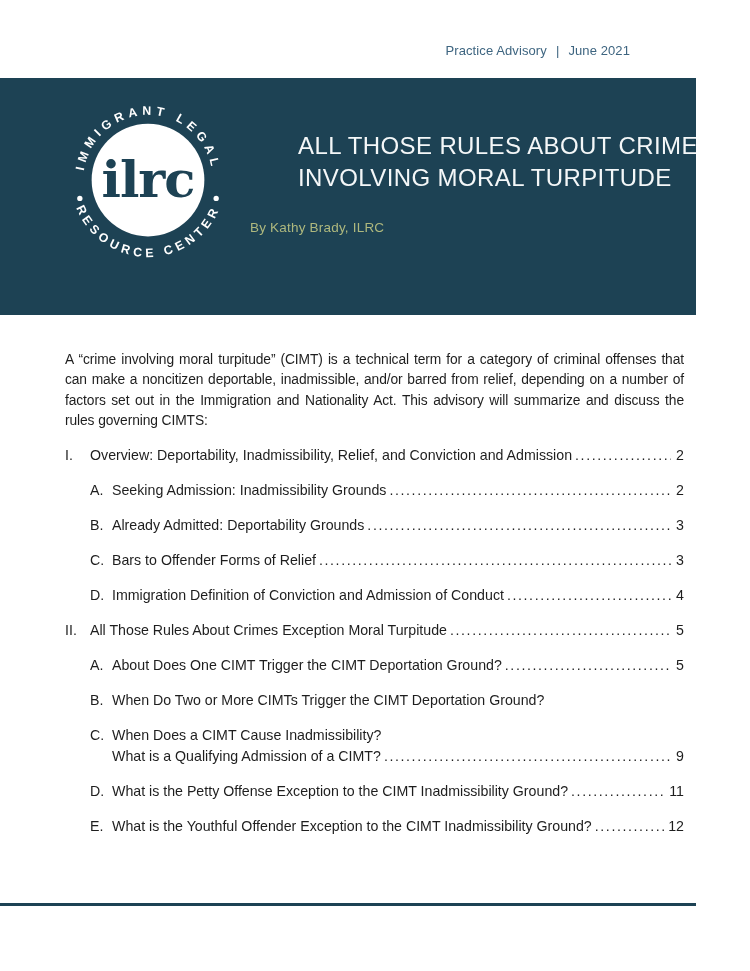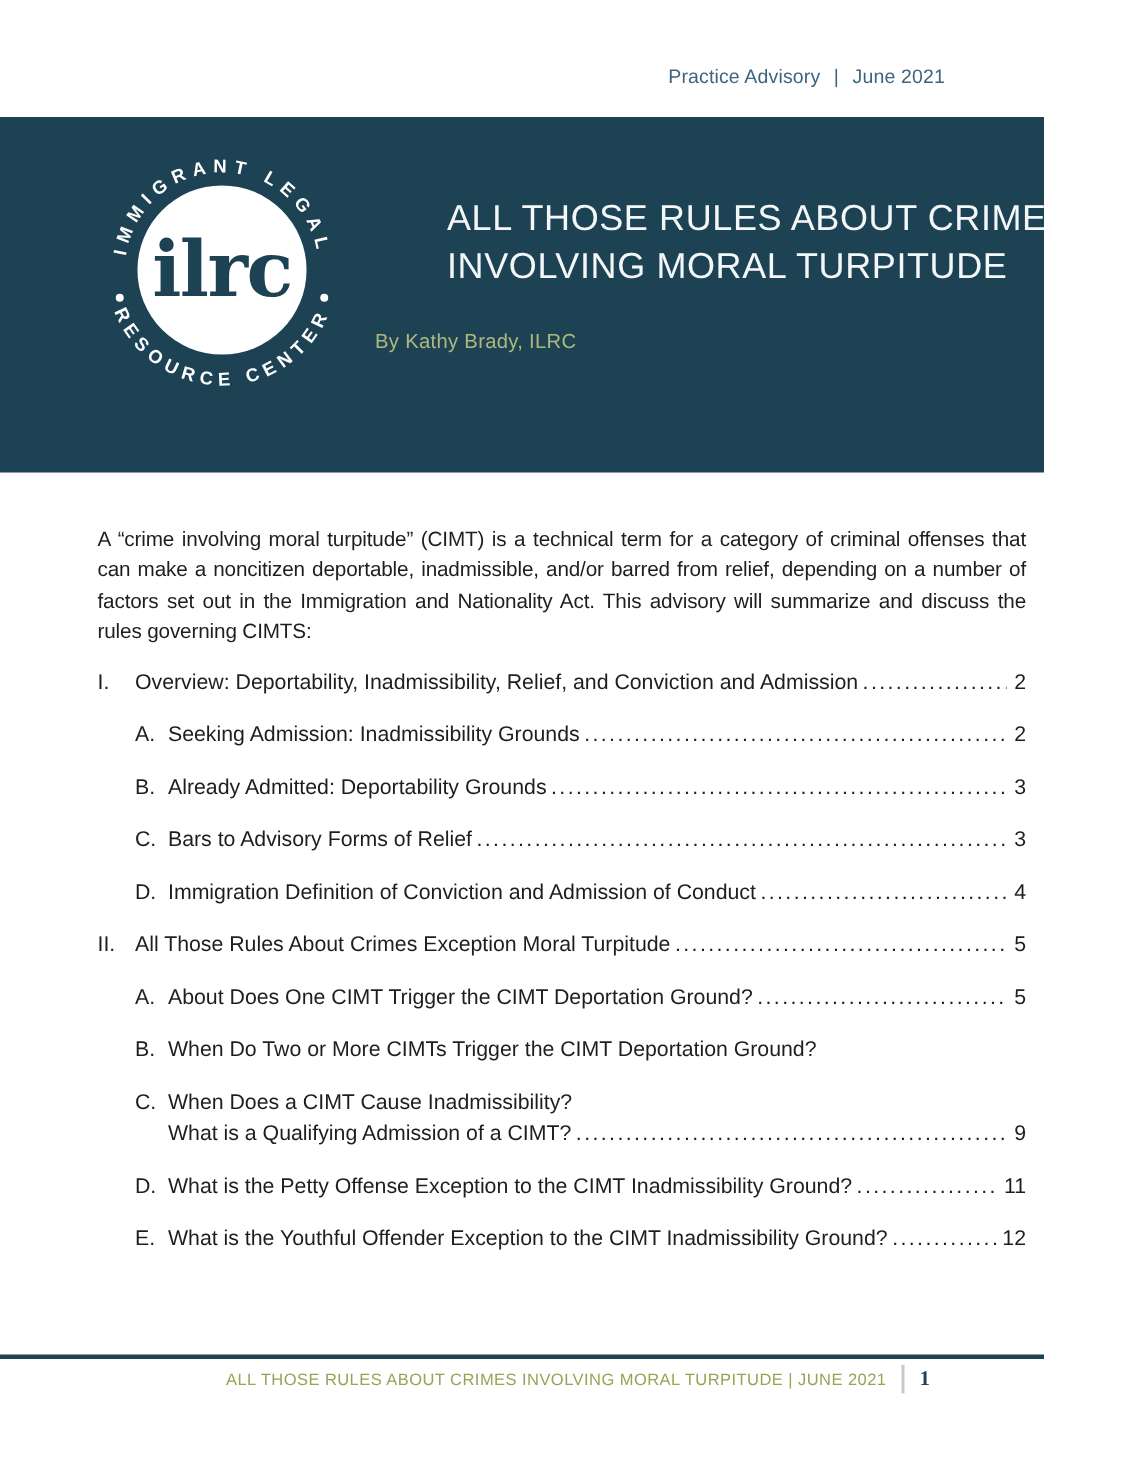--- a/index.html
+++ b/index.html
@@ -110,21 +110,21 @@
 
         <div class="toc-row lvl2">
           <span class="toc-num">B.</span>
           <span class="toc-text">Already Admitted: Deportability Grounds</span>
           <span class="toc-fill"></span>
           <span class="toc-page">3</span>
         </div>
 
         <div class="toc-row lvl2">
           <span class="toc-num">C.</span>
-          <span class="toc-text">Bars to Advisory Forms of Relief</span>
+          <span class="toc-text">Bars to Offender Forms of Relief</span>
           <span class="toc-fill"></span>
           <span class="toc-page">3</span>
         </div>
 
         <div class="toc-row lvl2">
           <span class="toc-num">D.</span>
           <span class="toc-text">Immigration Definition of Conviction and Admission of Conduct</span>
           <span class="toc-fill"></span>
           <span class="toc-page">4</span>
         </div>
@@ -175,19 +175,14 @@
         <div class="toc-row lvl2">
           <span class="toc-num">E.</span>
           <span class="toc-text">What is the Youthful Offender Exception to the CIMT Inadmissibility Ground?</span>
           <span class="toc-fill"></span>
           <span class="toc-page">12</span>
         </div>
       </div>
   </div>
 
   <div class="footer-rule"></div>
-  <div class="footer">
-    <span class="footer-text">ALL THOSE RULES ABOUT CRIMES INVOLVING MORAL TURPITUDE | JUNE 2021</span>
-    <span class="footer-sep"></span>
-    <span class="footer-page">1</span>
-  </div>
 
 </div>
 
 </body></html>

